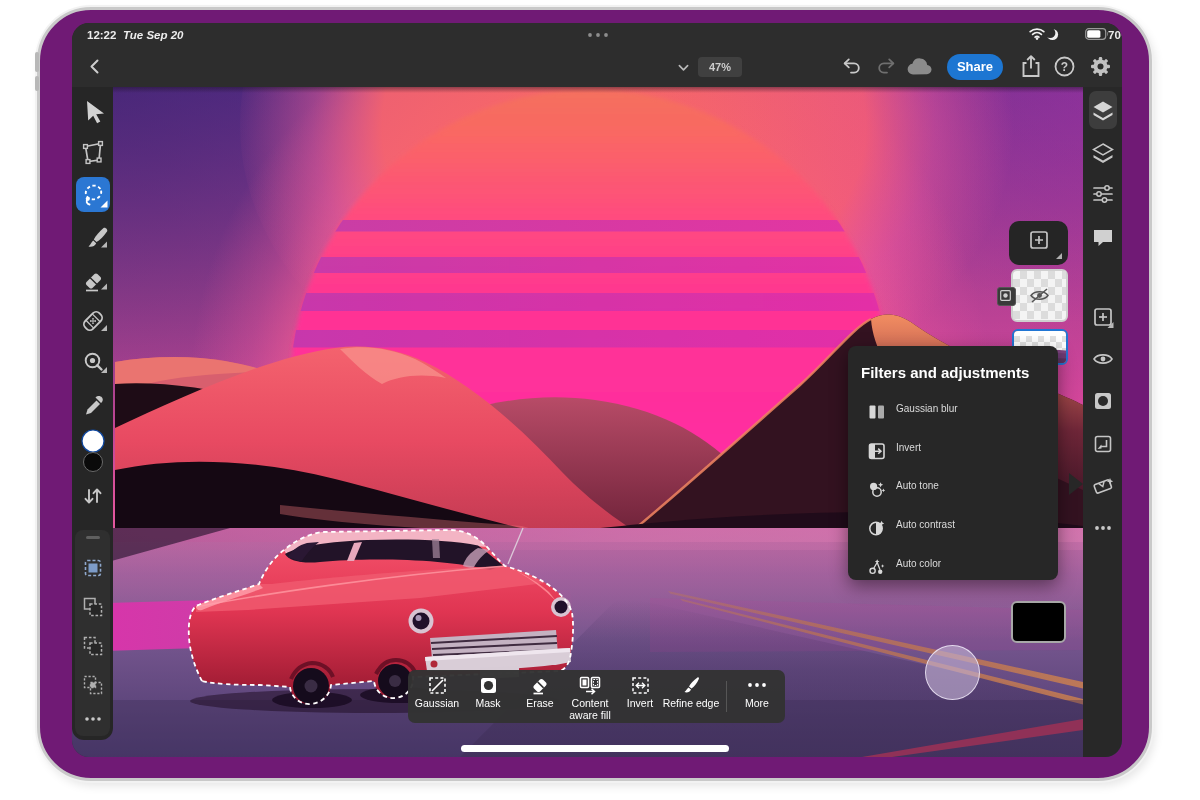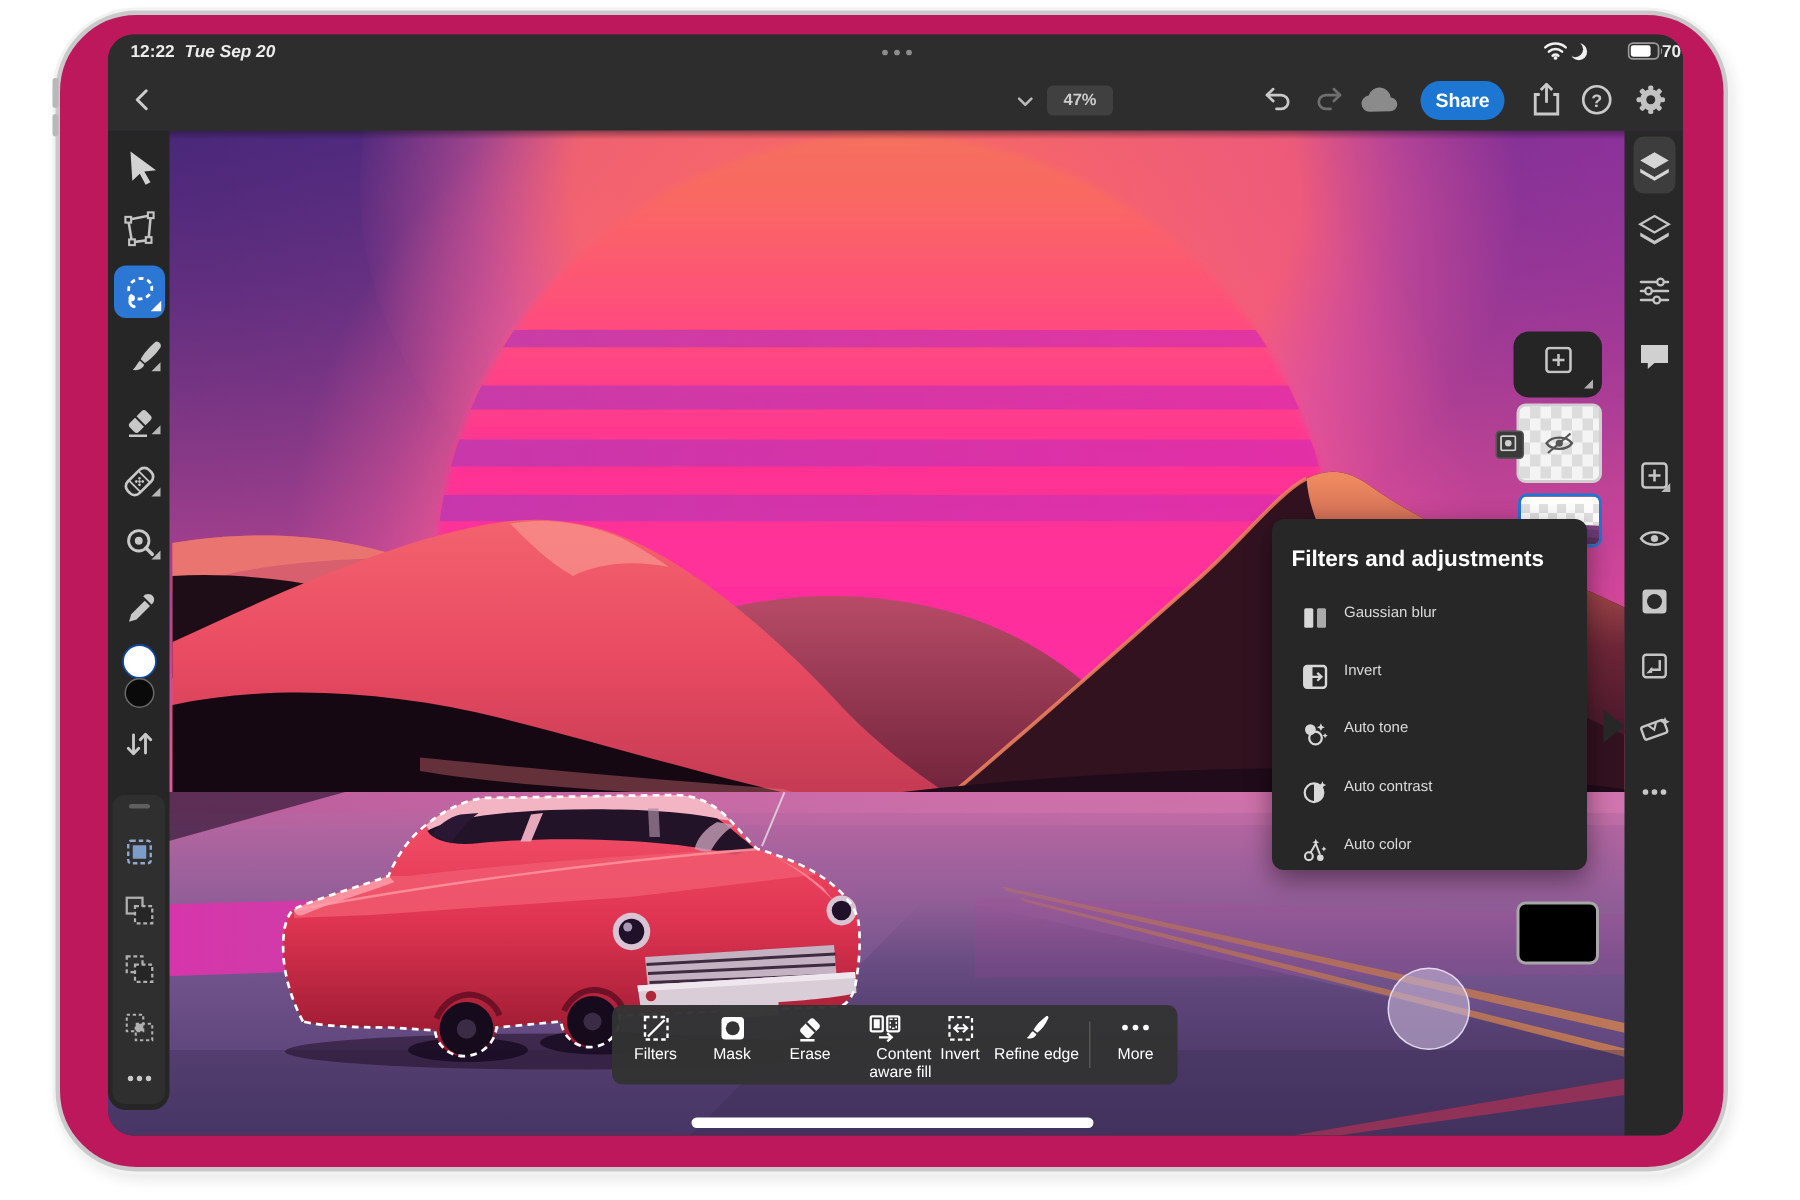--- a/index.html
+++ b/index.html
@@ -1,21 +1,21 @@
 <!DOCTYPE html>
 <html><head>
 <meta charset="utf-8">
 <style>
   html,body { margin:0; padding:0; }
   body { width:1200px; height:800px; background:#ffffff; font-family:"Liberation Sans", sans-serif; position:relative; overflow:hidden; }
   .abs { position:absolute; }
   
   #device {
     position:absolute; left:37px; top:7px; width:1115px; height:774px;
-    background:#be185d; border-radius:54px;
+    background:#701a75; border-radius:54px;
     border:3px solid #c9c9c9;
     box-shadow: 0 0 0 2px #f2f2f2, 3px 5px 10px rgba(0,0,0,0.10);
     box-sizing:border-box;
   }
   .sidebtn { position:absolute; left:33px; width:4px; background:#b8b8b8; border-radius:2px; }
   #screen {
     position:absolute; left:32px; top:13px; width:1050px; height:734px;
     background:#2d2d2d; border-radius:17px; overflow:hidden;
   }
   #inner { position:absolute; left:-72px; top:-23px; width:1200px; height:800px; }
@@ -587,38 +587,38 @@
         </svg>
       </div>
       <div id="menuarrow"></div>
 
       <div id="actionbar">
         <div class="aitem" style="left:-2px;">
           <svg width="19" height="19" viewBox="0 0 19 19">
             <rect x="2" y="2" width="15" height="15" fill="none" stroke="#ffffff" stroke-width="1.6" stroke-dasharray="3 2.2"></rect>
             <line x1="4" y1="15" x2="15" y2="4" stroke="#ffffff" stroke-width="1.6"></line>
           </svg>
-          <div class="lbl">Filters</div>
+          <div class="lbl">Gaussian</div>
         </div>
         <div class="aitem" style="left:49px;">
           <svg width="19" height="19" viewBox="0 0 19 19">
             <rect x="2" y="2" width="15" height="15" rx="2.5" fill="#ffffff"></rect>
             <circle cx="9.5" cy="9.5" r="4.6" fill="#333333"></circle>
           </svg>
           <div class="lbl">Mask</div>
         </div>
         <div class="aitem" style="left:101px;">
           <svg width="20" height="19" viewBox="0 0 20 19">
             <path d="M4,9.5 L10,3.5 C10.8,2.7 12.1,2.7 12.9,3.5 L16,6.6 C16.8,7.4 16.8,8.7 16,9.5 L10,15.5 C9.2,16.3 7.9,16.3 7.1,15.5 L4,12.4 C3.2,11.6 3.2,10.3 4,9.5 Z" fill="#ffffff"></path>
             <path d="M7.6,5.9 L13.6,11.9" stroke="#333333" stroke-width="1.5"></path>
             <line x1="3.5" y1="17.5" x2="13" y2="17.5" stroke="#ffffff" stroke-width="1.7"></line>
           </svg>
           <div class="lbl">Erase</div>
         </div>
-        <div class="aitem" style="left:151px;text-align:right;">
+        <div class="aitem" style="left:151px;">
           <svg width="24" height="19" viewBox="0 0 24 19">
             <rect x="2.5" y="1.5" width="8" height="10" rx="1" fill="none" stroke="#ffffff" stroke-width="1.5"></rect>
             <rect x="13.5" y="1.5" width="8" height="10" rx="1" fill="none" stroke="#ffffff" stroke-width="1.5"></rect>
             <rect x="4.5" y="3.5" width="4" height="6" fill="#ffffff"></rect>
             <path d="M15.5,3.5 h4 v6 h-4 Z" fill="none" stroke="#ffffff" stroke-width="1" stroke-dasharray="1.6 1.2"></path>
             <path d="M8,15.5 L16,15.5 M13.5,12.8 L16.5,15.5 L13.5,18.2" fill="none" stroke="#ffffff" stroke-width="1.5"></path>
           </svg>
           <div class="lbl">Content<br>aware fill</div>
         </div>
         <div class="aitem" style="left:201px;">

